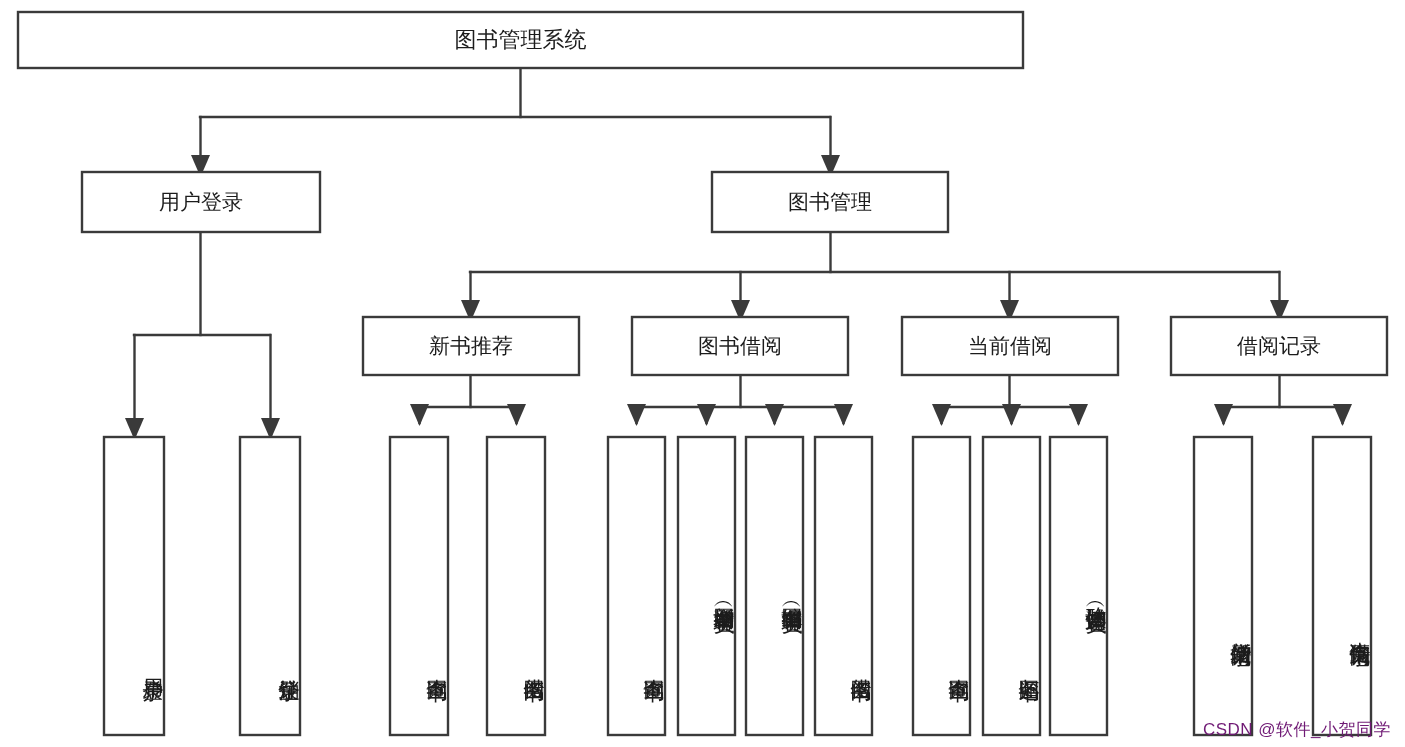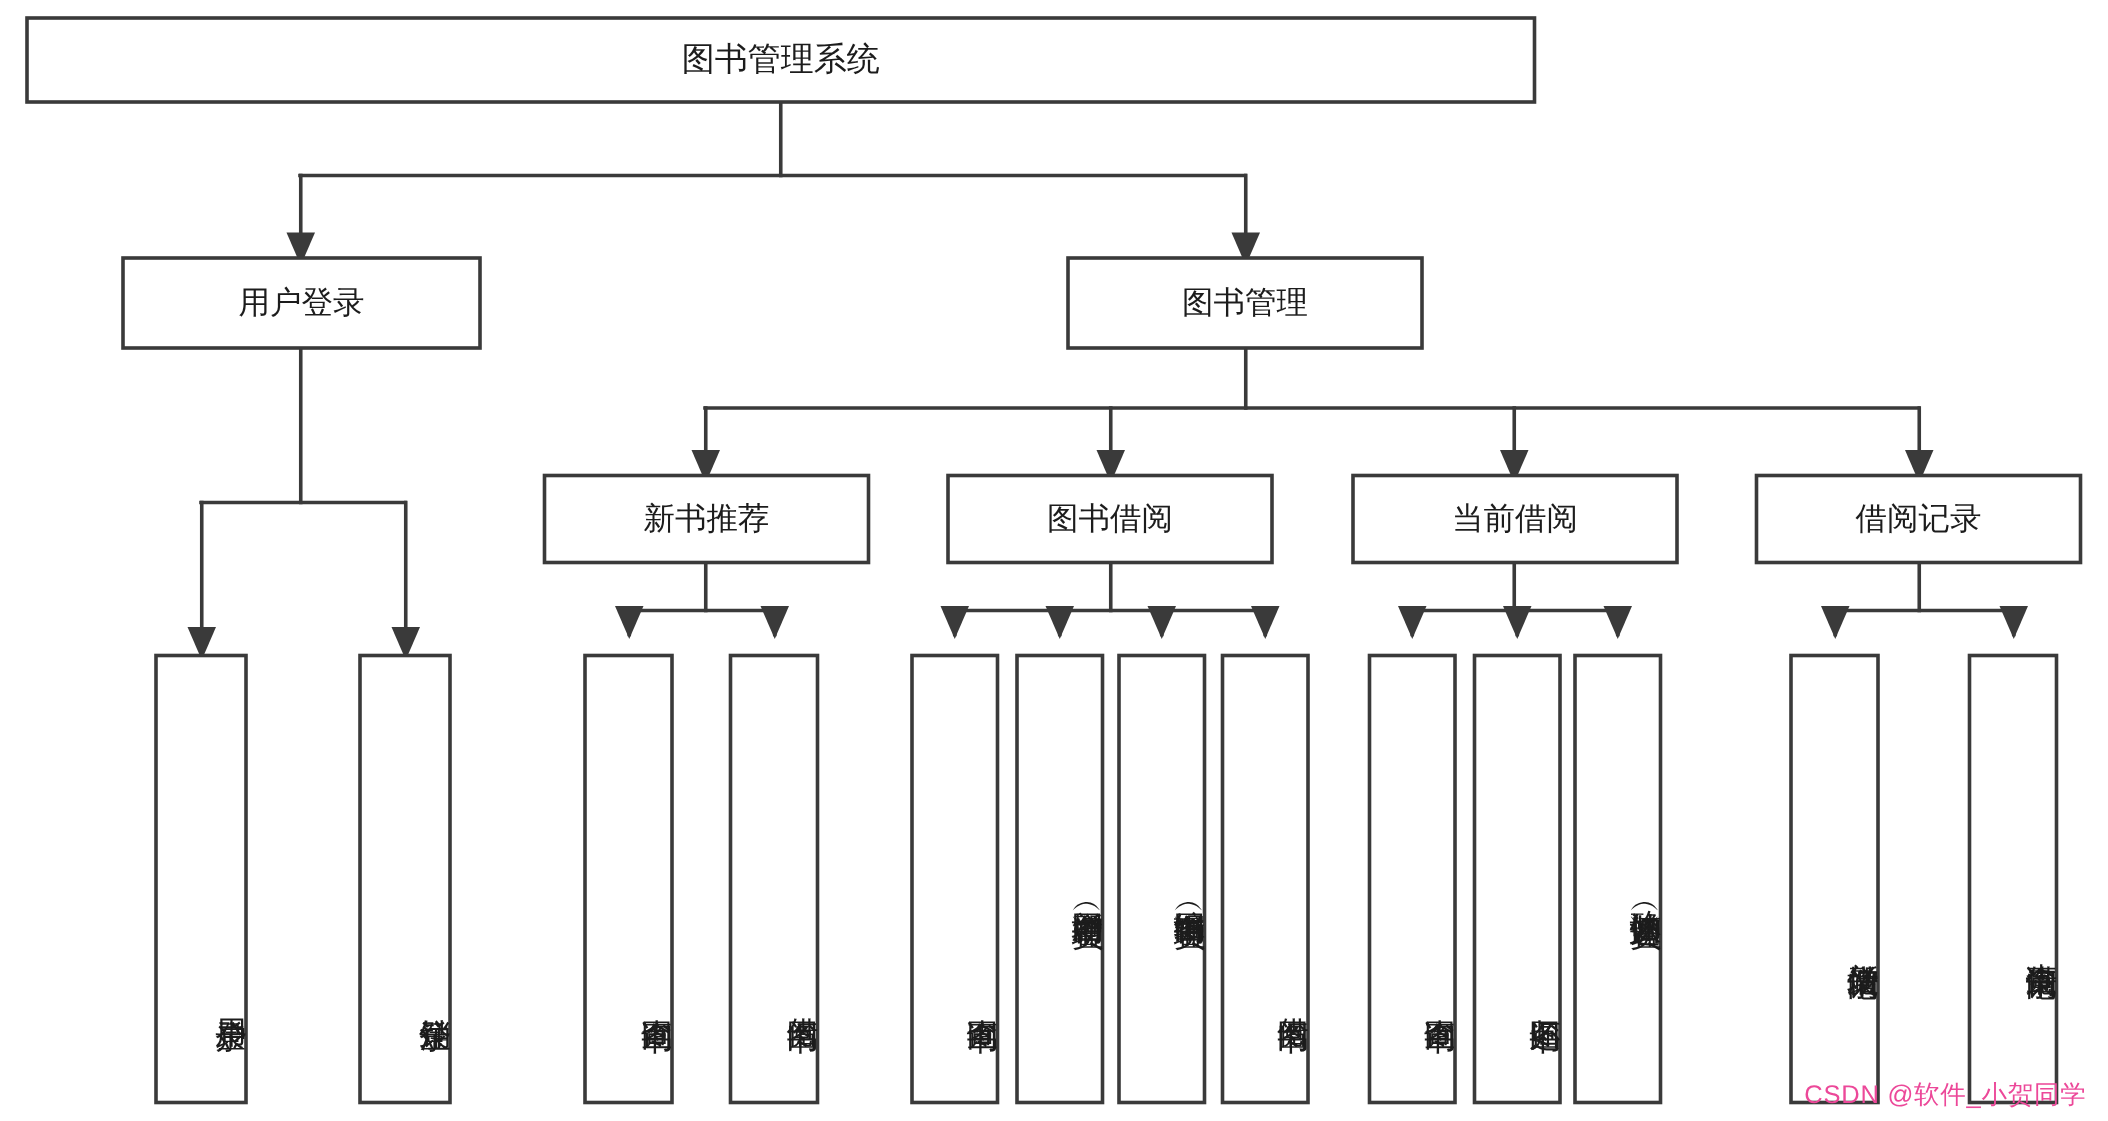--- a/index.html
+++ b/index.html
@@ -68,21 +68,21 @@
     justify-content: center;
     white-space: nowrap;
     pointer-events: none;
   }
   .watermark {
     position: absolute;
     right: 14px;
     bottom: 6px;
     font-family: "Liberation Sans", "DejaVu Sans", sans-serif;
     font-size: 17px;
-    color: #ec4899;
+    color: #701a75;
     letter-spacing: 0.5px;
     white-space: nowrap;
   }
 </style>
 </head>
 <body>
 
 <div id="diagram-root">
 
   <svg class="diagram-canvas" viewBox="0 0 1405 747">

